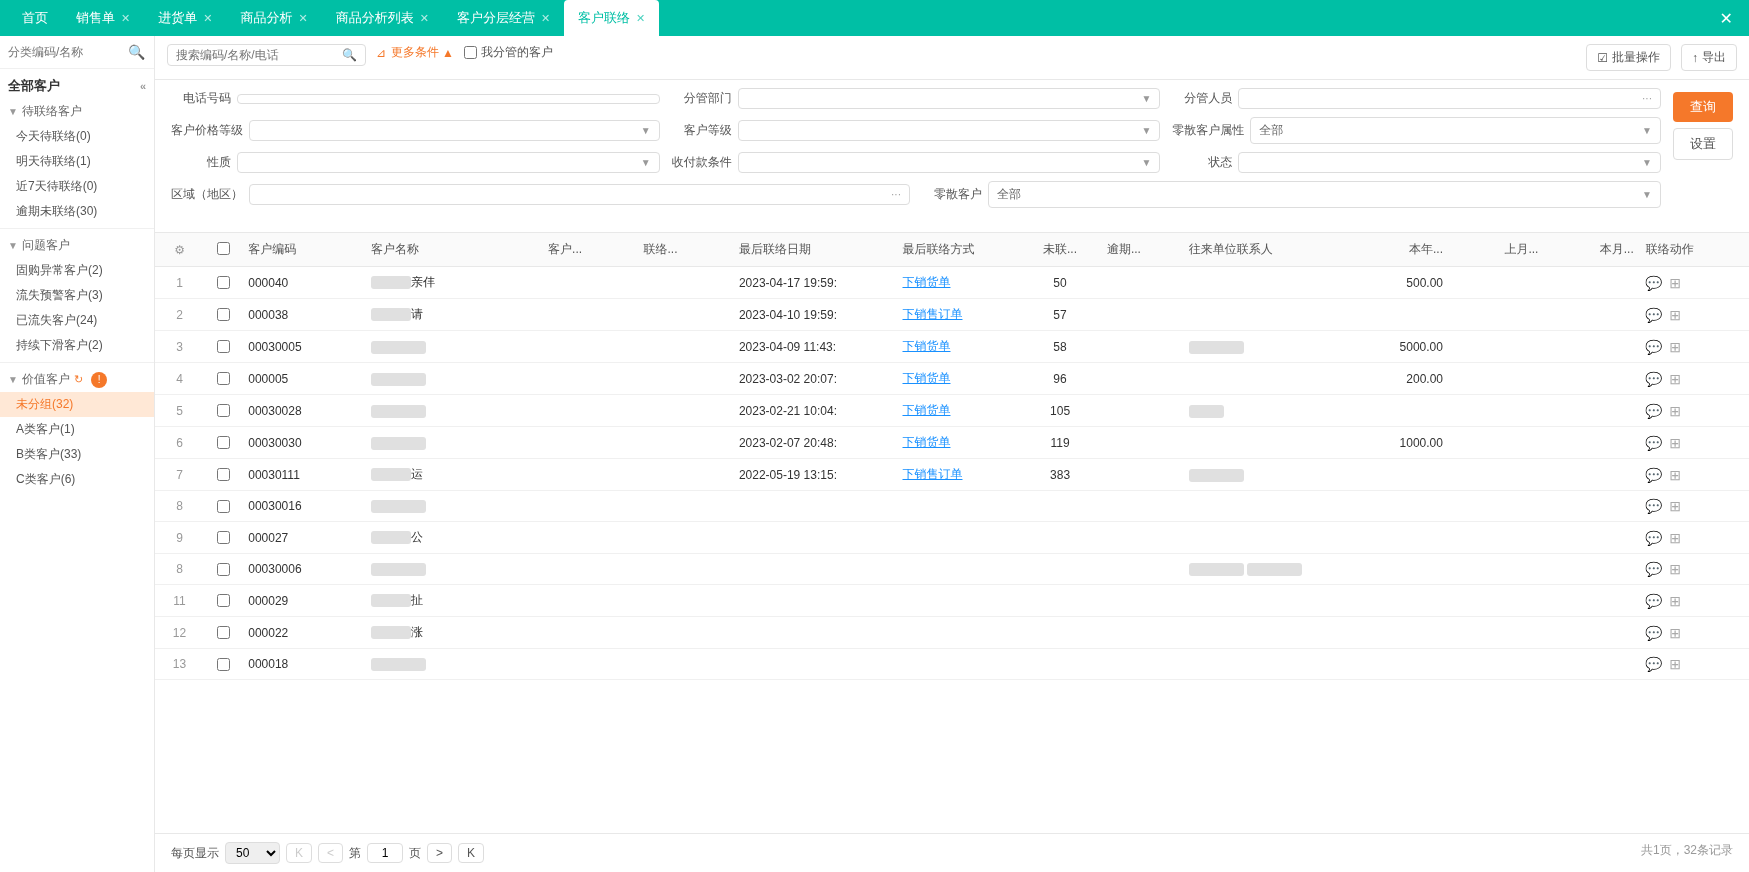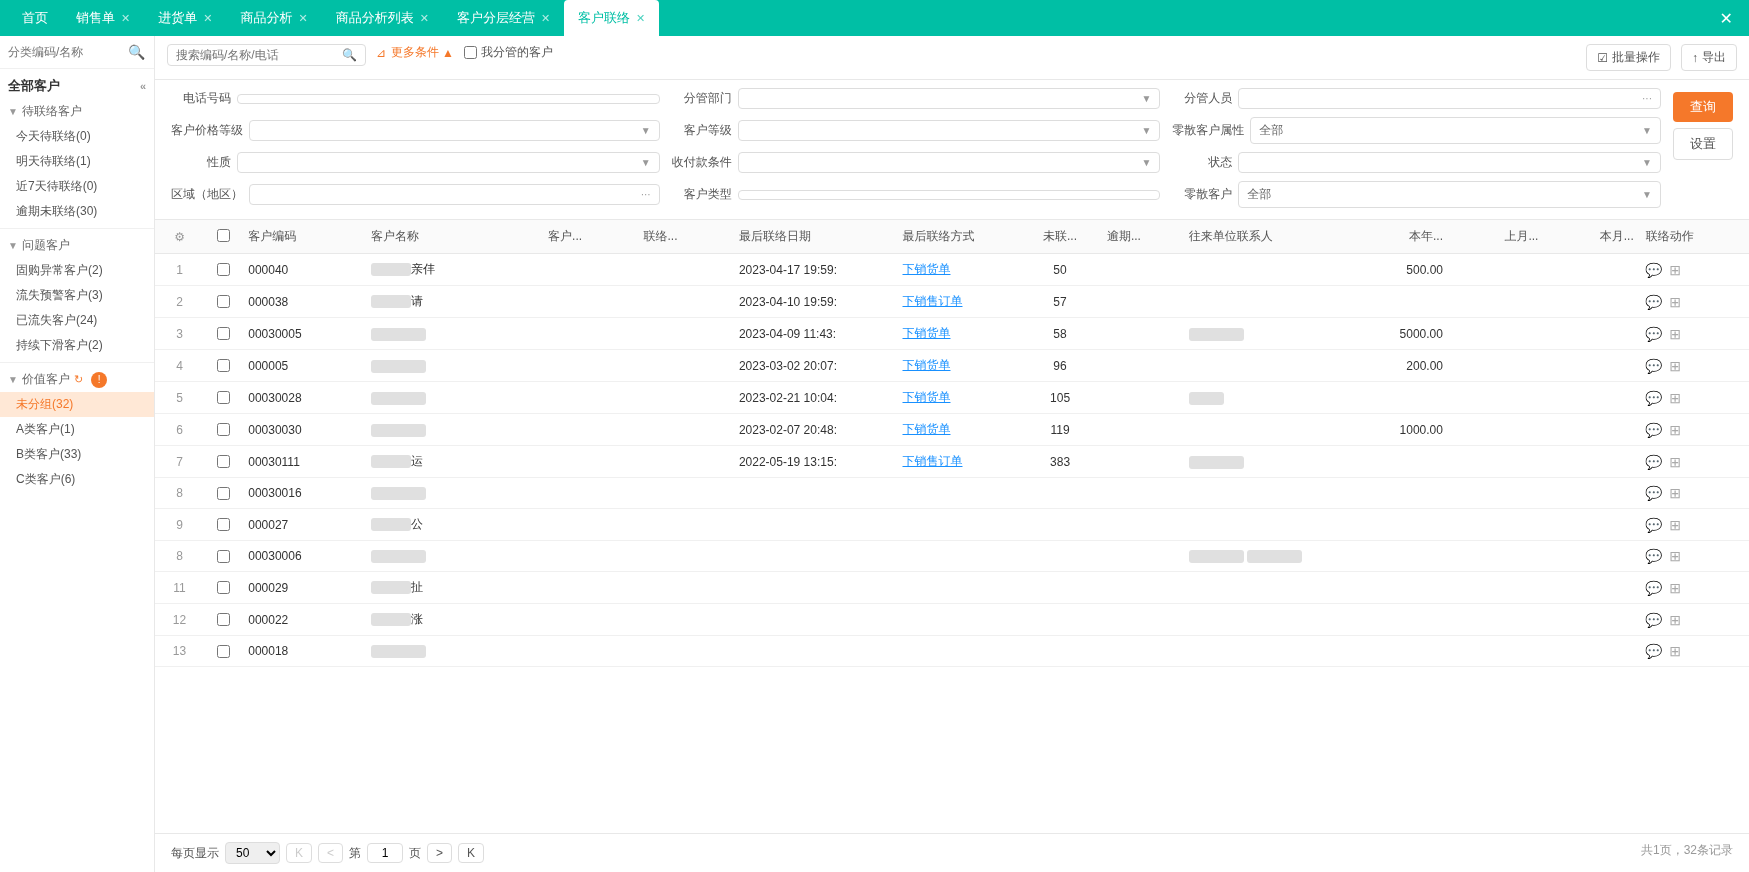--- a/index.html
+++ b/index.html
@@ -227,21 +227,21 @@
       background: #fff;
       padding: 8px 16px;
       border-bottom: 1px solid #e8e8e8;
     }
     .adv-filter-row {
       display: flex;
       align-items: center;
       gap: 12px;
       margin-bottom: 8px;
     }
-    .adv-filter-row:last-child { margin-bottom: 3px; }
+    .adv-filter-row:last-child { margin-bottom: 16px; }
     .filter-field {
       display: flex;
       align-items: center;
       gap: 6px;
       flex: 1;
     }
     .filter-field label {
       color: #555;
       white-space: nowrap;
       font-size: 12px;
@@ -598,26 +598,20 @@
 
           <div class="adv-filter-row">
             <div class="filter-field">
               <label>区域（地区）</label>
               <div class="filter-input">
                 <span></span>
                   <span style="color:#999;font-size:10px;">···</span>
               </div>
             </div>
             <div class="filter-field">
-              <label>客户类型</label>
-              <div class="filter-input">
-                <span></span>
-              </div>
-            </div>
-            <div class="filter-field">
               <label>零散客户</label>
               <div class="filter-input">
                 <span>全部</span>
                   <span class="arrow">▼</span>
               </div>
             </div>
           </div>
         </div>
         <div class="filter-actions">
           <button class="btn-query">查询</button>

